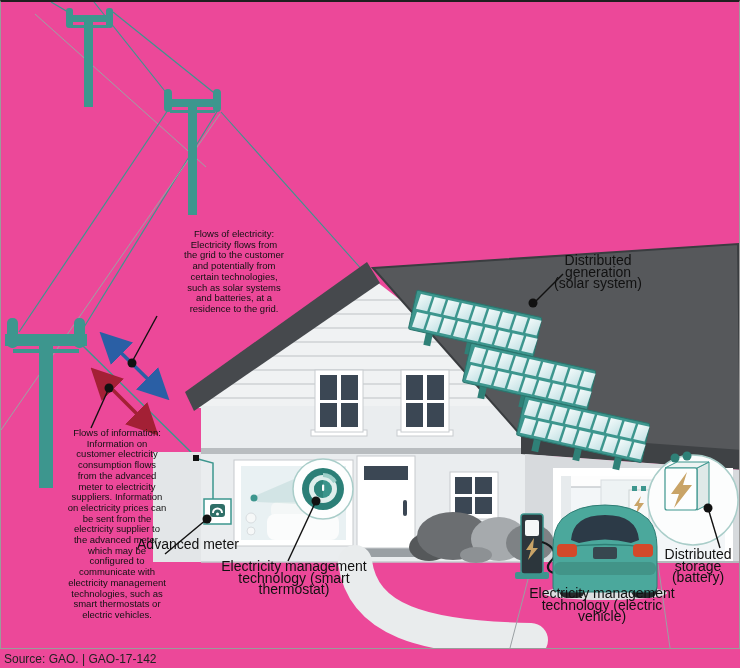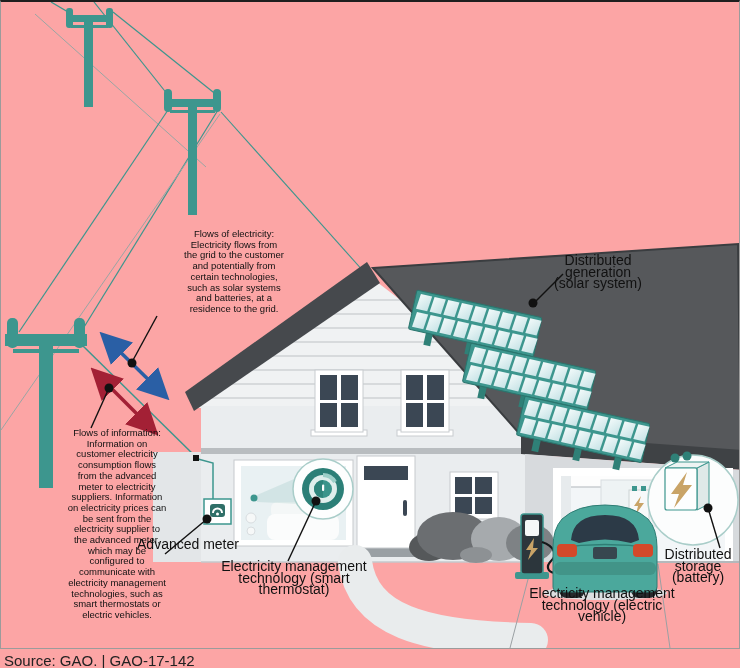--- a/index.html
+++ b/index.html
@@ -1,26 +1,26 @@
 <!DOCTYPE html>
 <html><head>
 <meta charset="utf-8">
 <style>
   html,body{margin:0;padding:0;background:#fff;}
-  .stage{position:relative;width:740px;height:668px;background:#fca5a5;
+  .stage{position:relative;width:740px;height:668px;background:#ec4899;
          font-family:"Liberation Sans",sans-serif;overflow:hidden;}
   .canvas{position:absolute;left:0;top:0;width:738px;height:646px;
           border-left:1px solid #9b9b9b;border-right:1px solid #9b9b9b;
           border-bottom:1px solid #9b9b9b;border-top:2px solid #1f1f1f;}
   svg{position:absolute;left:0;top:0;}
   .lbl{position:absolute;font-size:14px;line-height:11.5px;text-align:center;
        color:#111;white-space:pre-line;transform:translateX(-50%);}
   .para{position:absolute;font-size:9.5px;line-height:10.7px;text-align:center;
         color:#111;white-space:pre-line;transform:translateX(-50%);}
-  .footer{position:absolute;left:4px;top:652px;font-size:15px;color:#222;}
+  .footer{position:absolute;left:4px;top:652px;font-size:12px;color:#222;}
 </style>
 </head>
 <body>
 
 <div class="stage">
   <div class="canvas">
 
   <svg width="738" height="646" viewBox="0 0 738 646">
     <defs>
       <marker id="ab-e" markerWidth="9" markerHeight="9" refX="6" refY="4.5" orient="auto">

